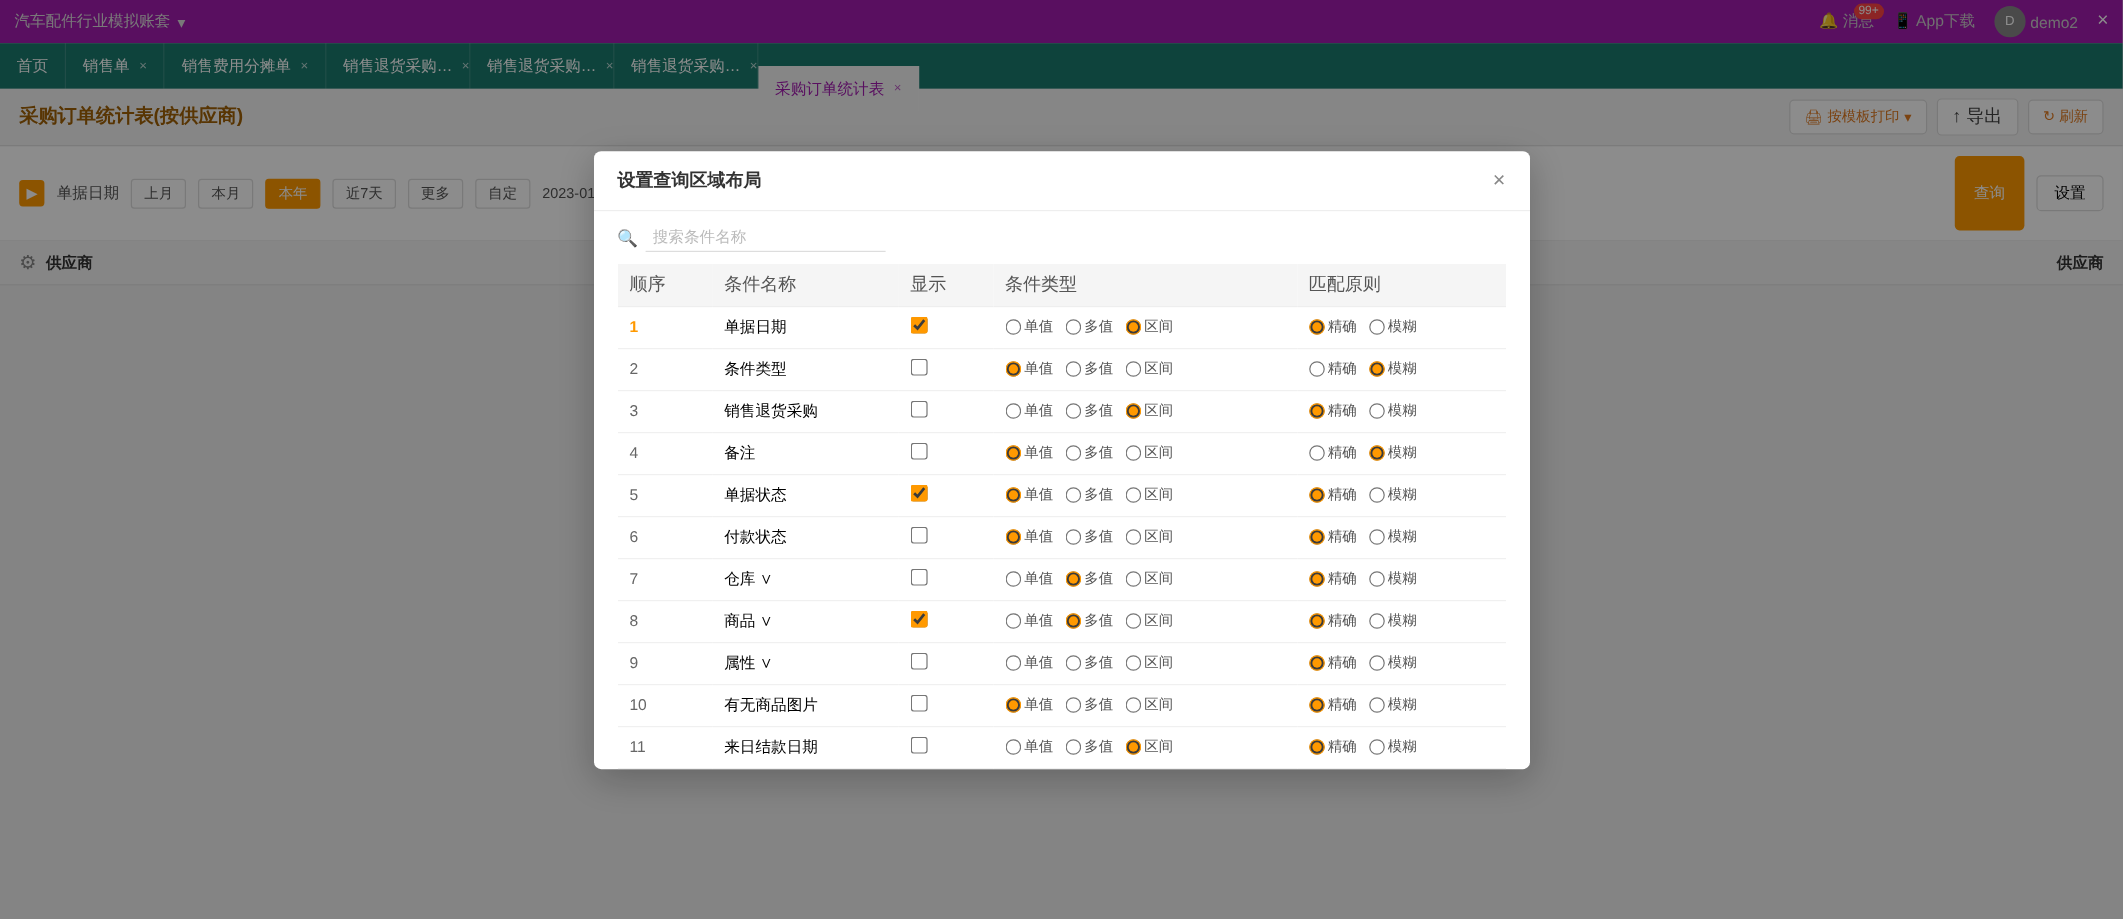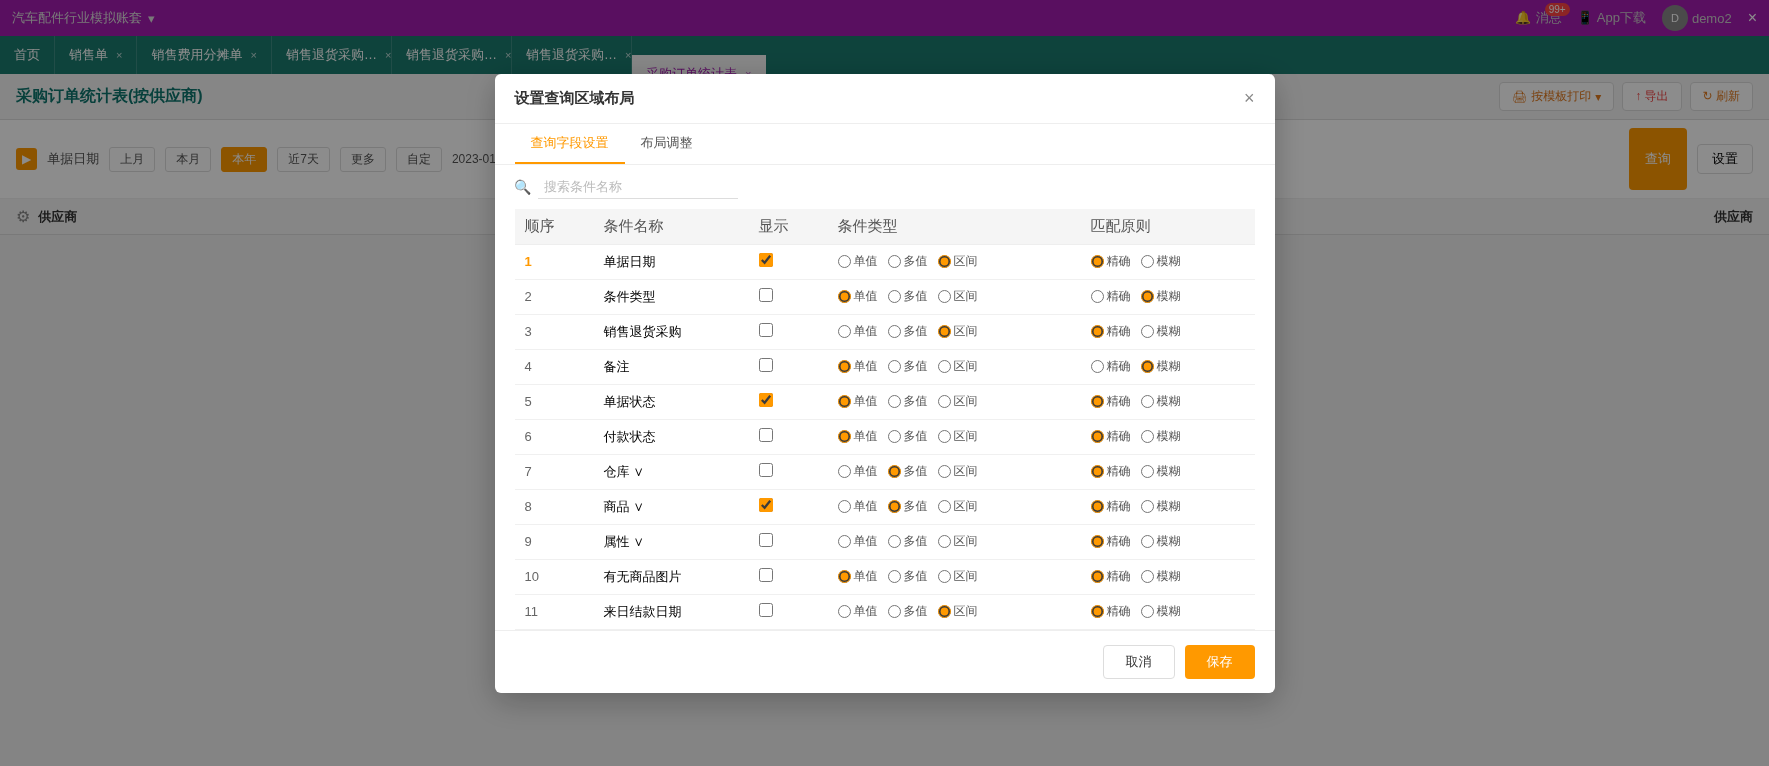--- a/index.html
+++ b/index.html
@@ -47,24 +47,24 @@
 
     
     .page-header {
       background: #f5f5f5;
       padding: 8px 16px;
       display: flex;
       align-items: center;
       justify-content: space-between;
       border-bottom: 1px solid #ddd;
     }
-    .page-title { font-size: 16px; font-weight: bold; color: #0f766e; }
+    .page-title { font-size: 16px; font-weight: bold; color: #a16207; }
     .page-actions { display: flex; align-items: center; gap: 8px; }
     .btn-print { background: #fff; border: 1px solid #ddd; padding: 5px 12px; border-radius: 4px; font-size: 12px; cursor: pointer; display: flex; align-items: center; gap: 4px; color: #e07a20; }
-    .btn-export { background: #fff; border: 1px solid #ddd; padding: 5px 12px; border-radius: 4px; font-size: 12px; cursor: pointer; color: #ef4444; }
+    .btn-export { background: #fff; border: 1px solid #ddd; padding: 5px 12px; border-radius: 4px; font-size: 15px; cursor: pointer; color: #404040; }
     .btn-refresh { background: #fff; border: 1px solid #ddd; padding: 5px 12px; border-radius: 4px; font-size: 12px; cursor: pointer; color: #e07a20; }
 
     
     .filter-bar {
       background: #fff;
       padding: 8px 16px;
       display: flex;
       align-items: center;
       gap: 10px;
       border-bottom: 1px solid #eee;
@@ -303,28 +303,20 @@
 </div>
 
 <div class="overlay">
   <div class="modal">
 
     <div class="modal-header">
       <span class="modal-title">设置查询区域布局</span>
       <button class="modal-close">×</button>
     </div>
 
-    <div class="modal-tabs">
-      <div class="modal-tab active">
-        <span>查询字段设置</span>
-      </div>
-      <div class="modal-tab">
-        <span>布局调整</span>
-      </div>
-    </div>
 
     <div class="modal-search">
       <span class="search-icon">🔍</span>
       <input type="text" placeholder="搜索条件名称" style="">
     </div>
 
     <div class="modal-table-wrap">
       <table class="modal-table">
         <thead>
           <tr>
@@ -697,18 +689,14 @@
                     <input type="radio" name="match_10" style="">
                     <span>模糊</span>
                   </label>
                 </div>
               </td>
             </tr>
           </tbody>
       </table>
     </div>
 
-    <div class="modal-footer">
-      <button class="btn-cancel">取消</button>
-      <button class="btn-save">保存</button>
-    </div>
   </div>
 </div>
 
 </body></html>

